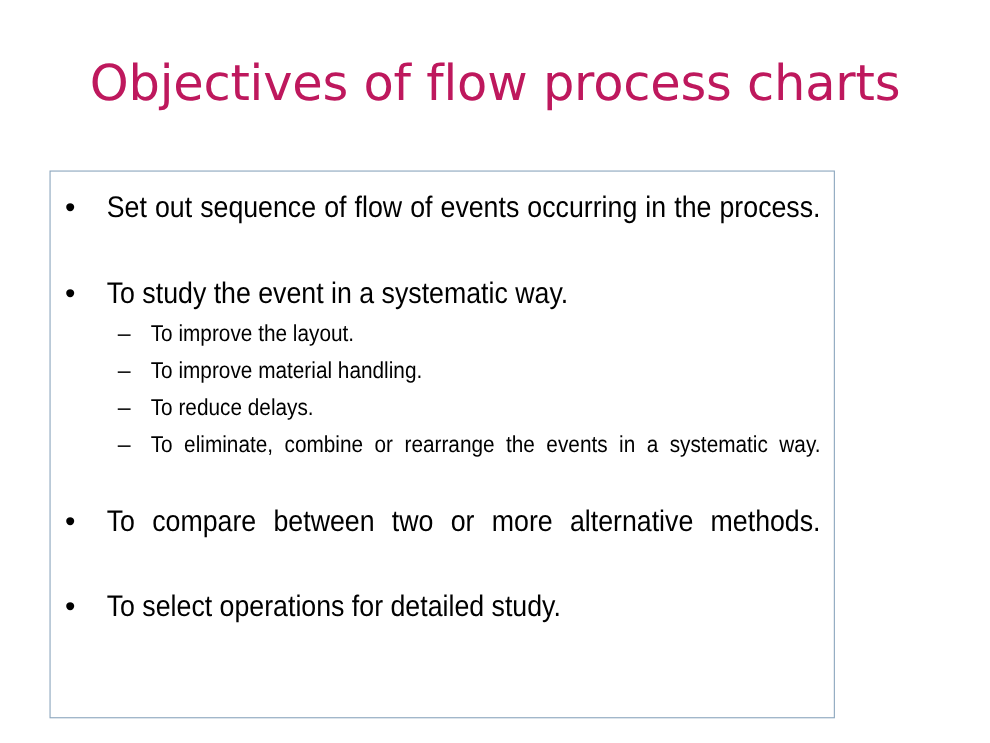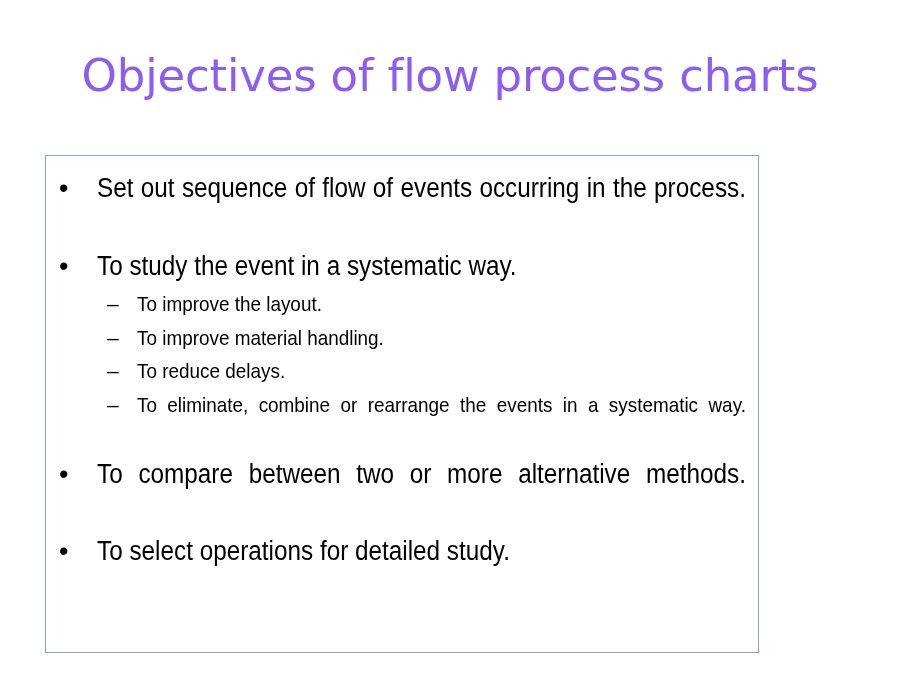--- a/index.html
+++ b/index.html
@@ -25,21 +25,21 @@
   .slide-title {
     position: absolute;
     left: 0;
     top: 52px;
     width: 900px;
     text-align: center;
     font-family: "DejaVu Sans", sans-serif;
     font-size: 45px;
     font-weight: 400;
     line-height: 1.08;
-    color: #8b5cf6;
+    color: #be185d;
     letter-spacing: -0.2px;
     white-space: nowrap;
   }
 
   .content-box {
     position: absolute;
     left: 45px;
     top: 155px;
     width: 714px;
     height: 498px;

